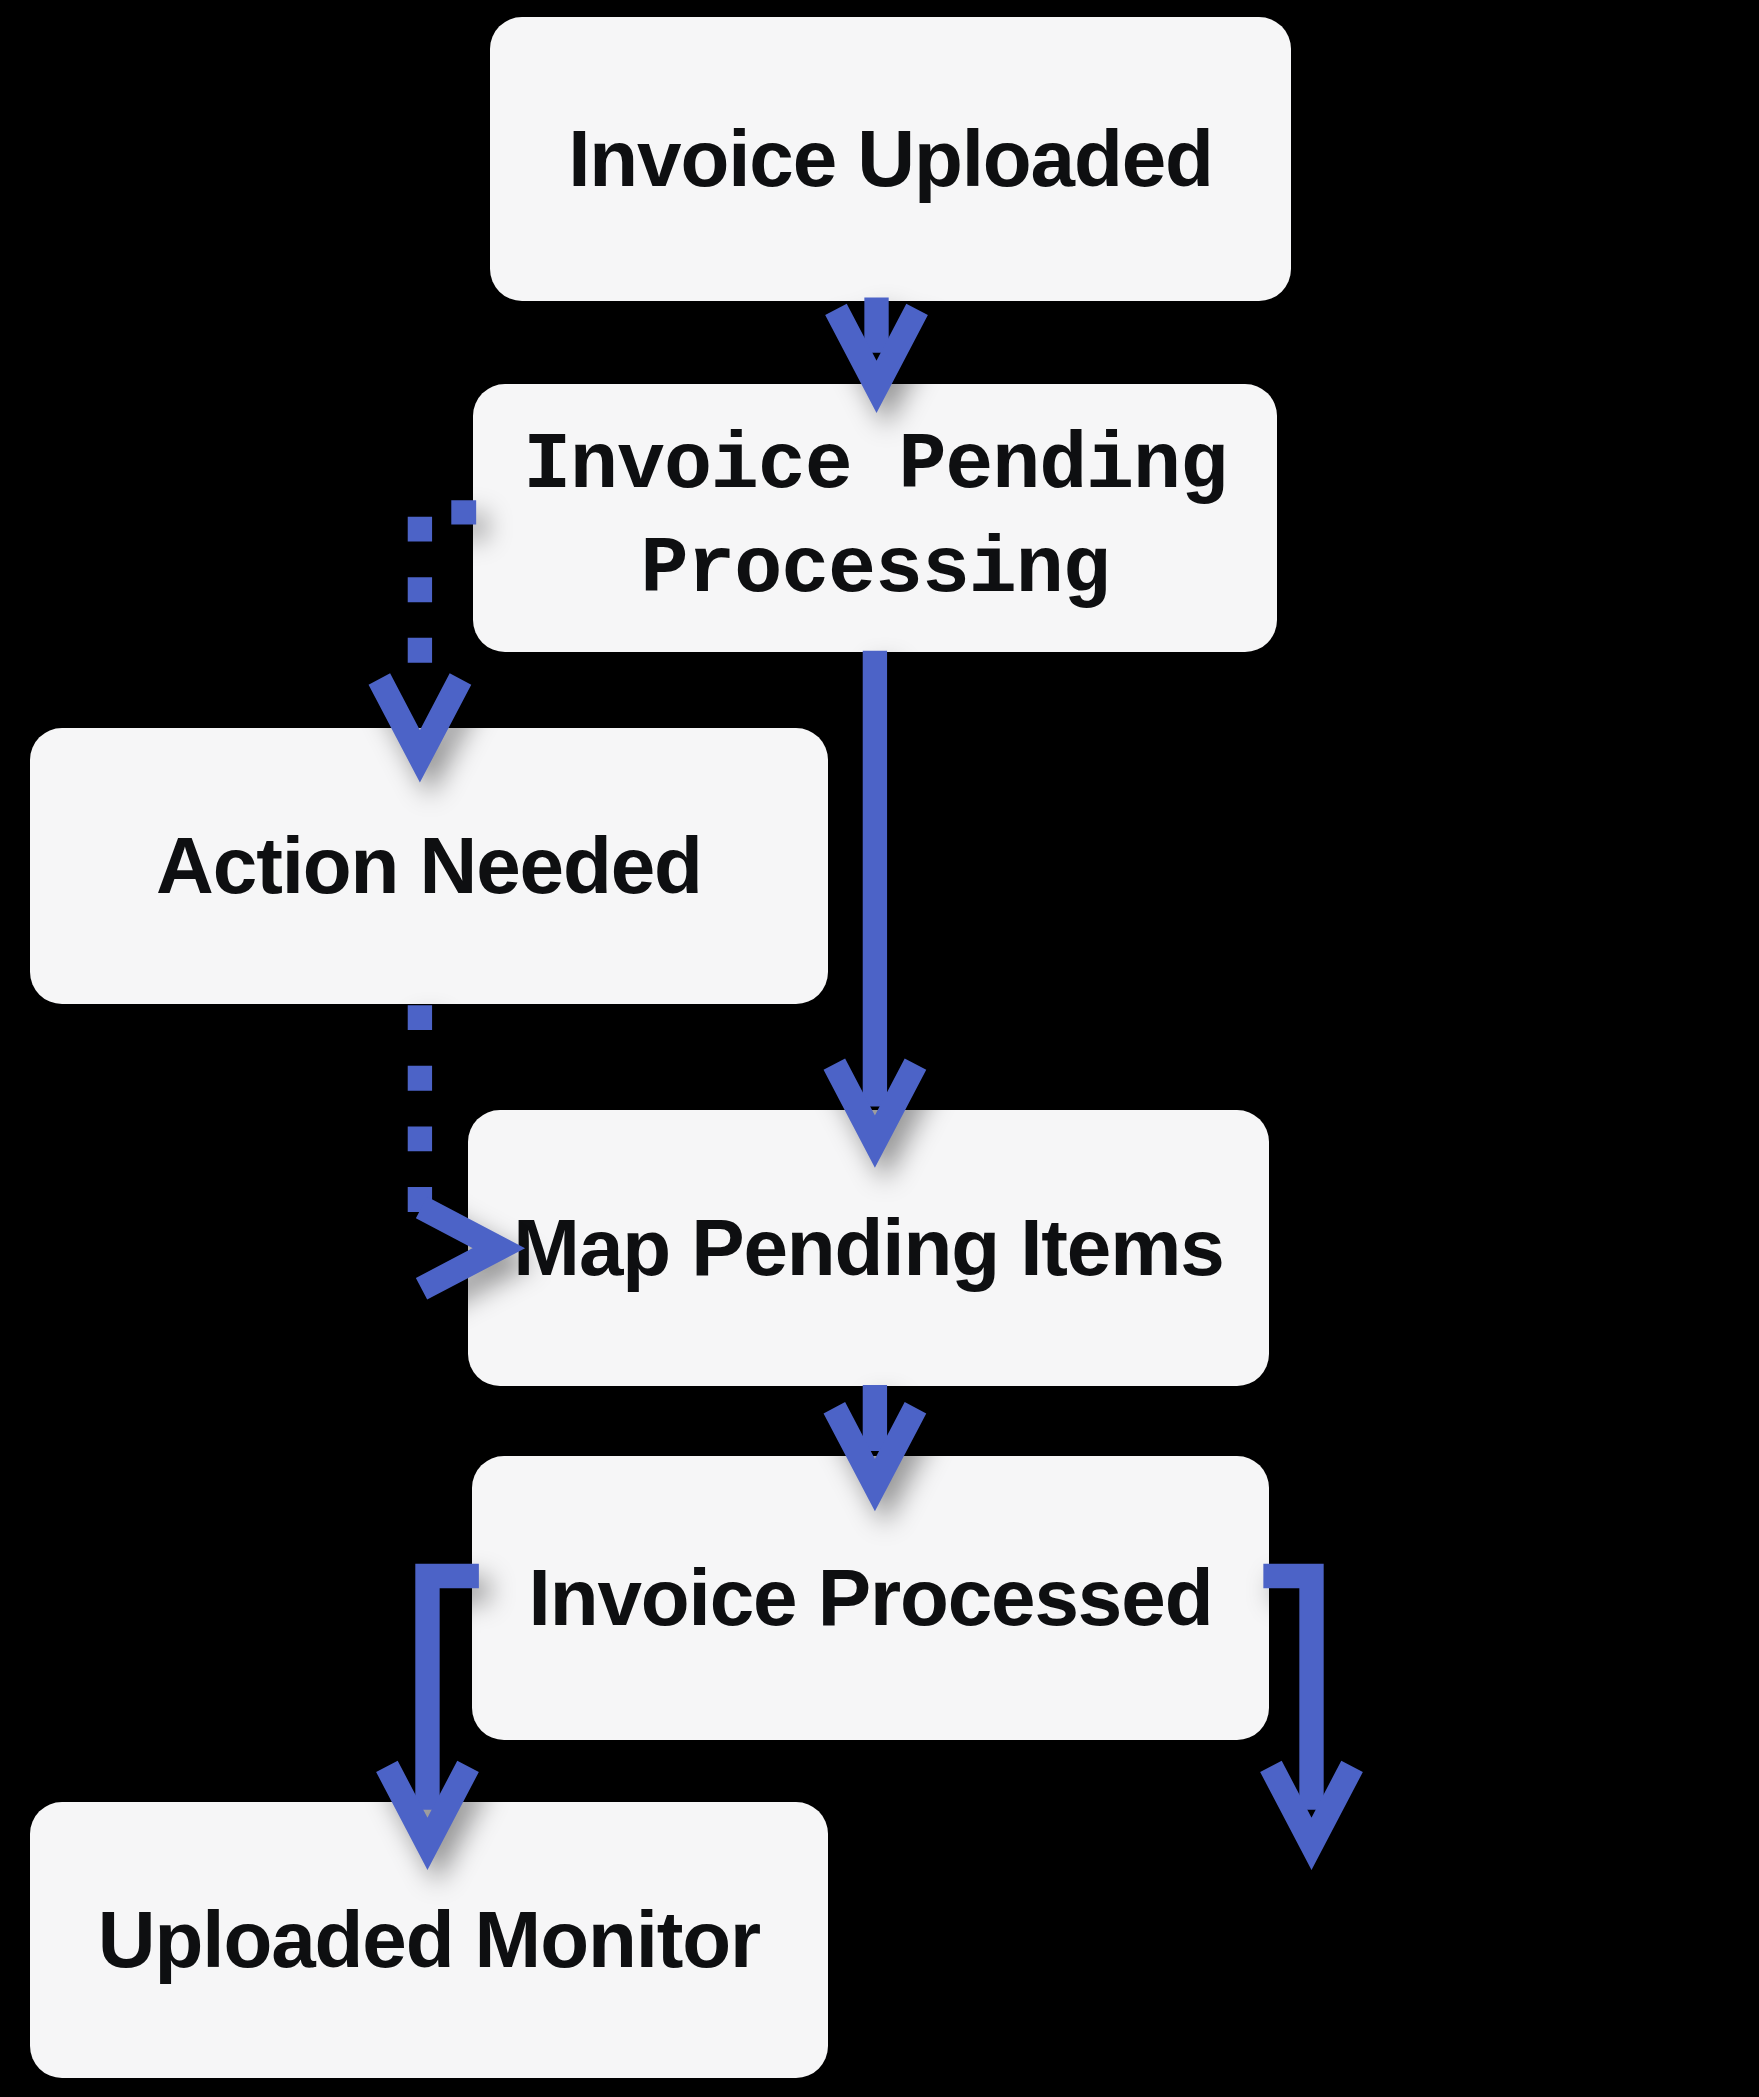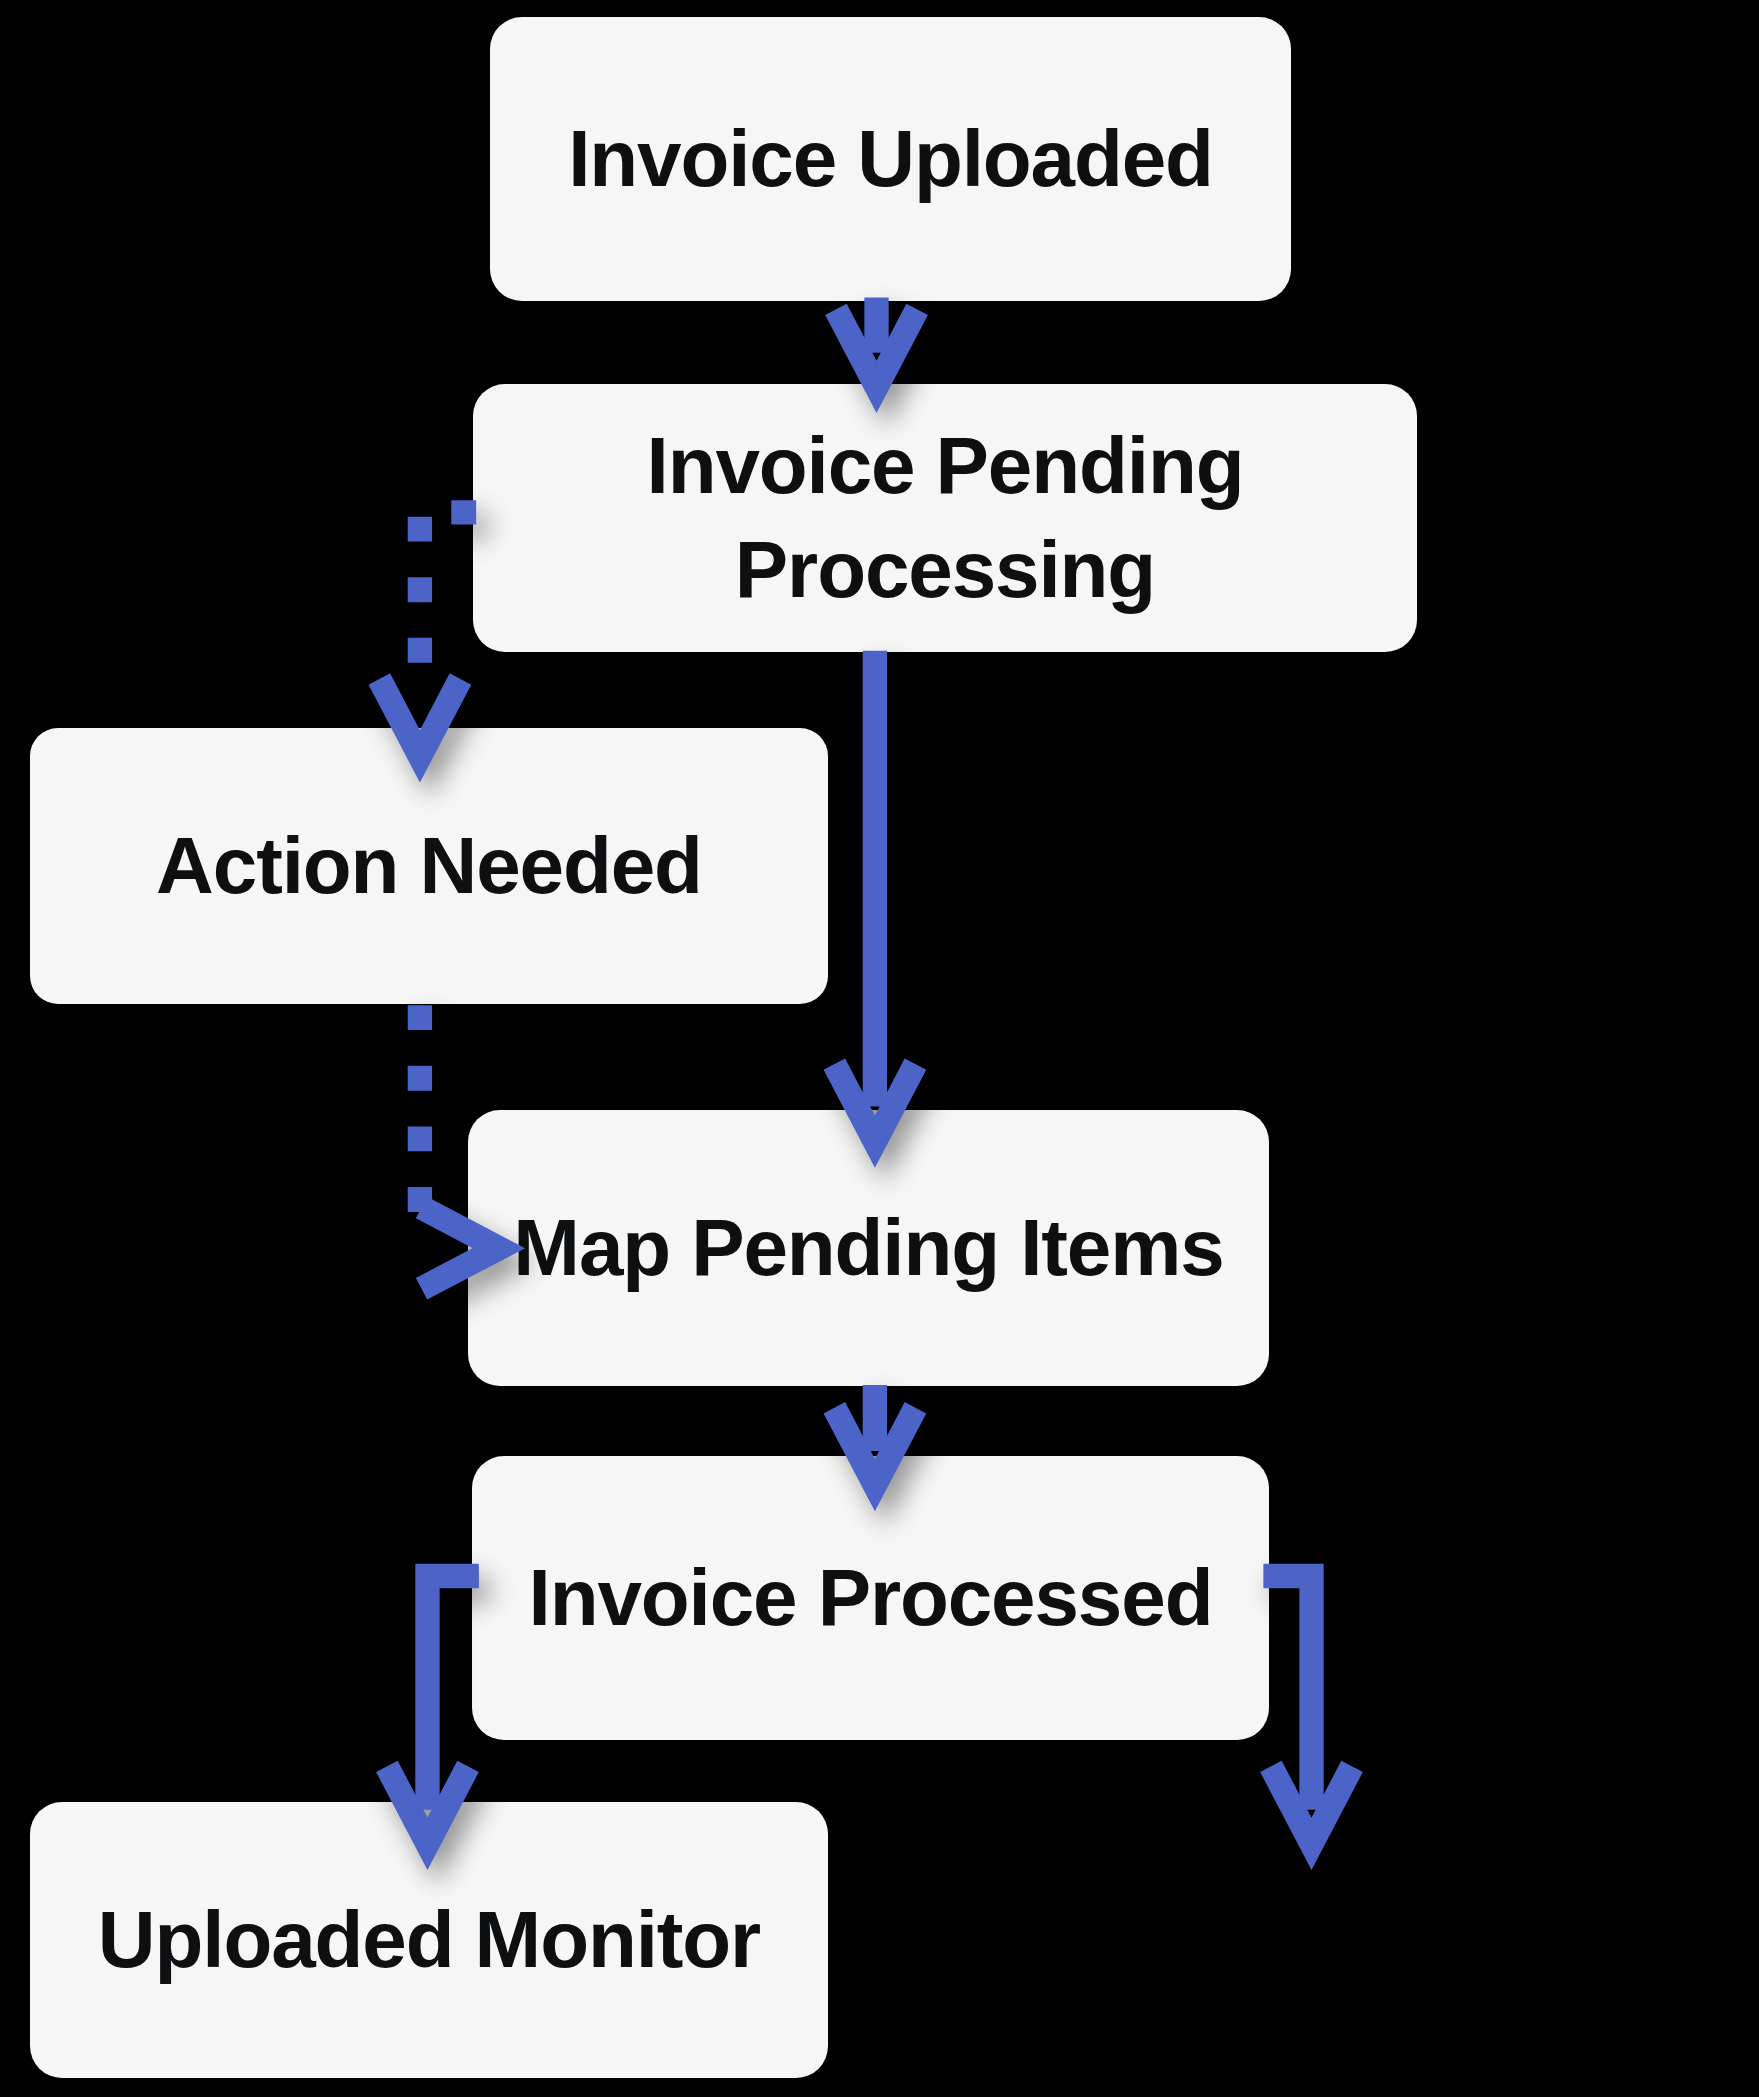--- a/index.html
+++ b/index.html
@@ -35,22 +35,22 @@
     z-index: 1;
   }
   .node .label {
     font-size: 80px;
     font-weight: bold;
     letter-spacing: -1.1px;
     line-height: 1.3;
     color: var(--node-text);
   }
   #node-invoice-uploaded      { left: 490px;  top: 17.3px;   width: 801px; height: 284px; align-items: center; }
-  #node-invoice-pending       { left: 473px;  top: 384px;  width: 944px; height: 268px; }
-  #node-action-needed         { left: 30px;   top: 728px; width: 798px; height: 276px; border-radius: 28px; }
+  #node-invoice-pending       { left: 473px;  top: 384px;  width: 804px; height: 268px; font-family: Liberation Mono, monospace; }
+  #node-action-needed         { left: 30px;   top: 728px; width: 798px; height: 276px; }
   #node-map-invoice-items     { left: 468px;  top: 1110px; width: 801px; height: 276px; }
   #node-invoice-processed     { left: 472px;  top: 1456px; width: 797px; height: 284px; }
   #node-extract-monitor       { left: 30px;   top: 1802px; width: 798px; height: 276px; }
   #node-item-review           { left: 920px; top: 1802px; width: 801px; height: 276px; }
 
   svg.edge-layer {
     position: absolute;
     left: 0; top: 0;
     width: 1759px;
     height: 2097px;

